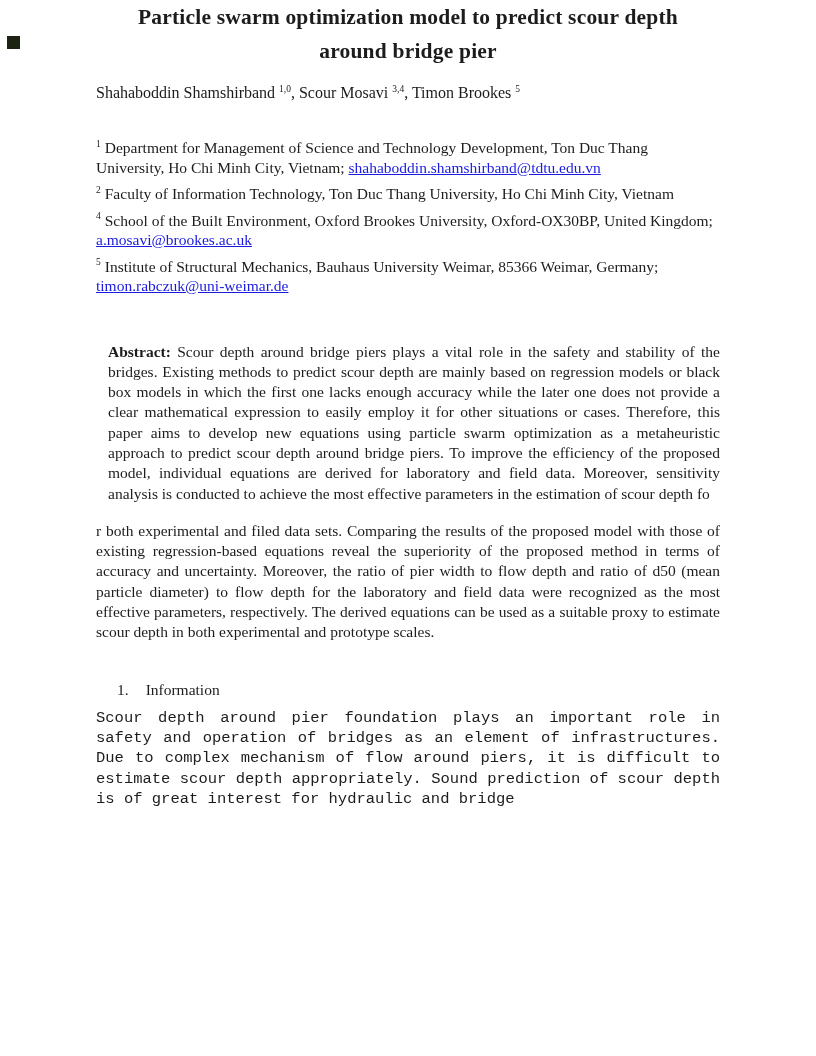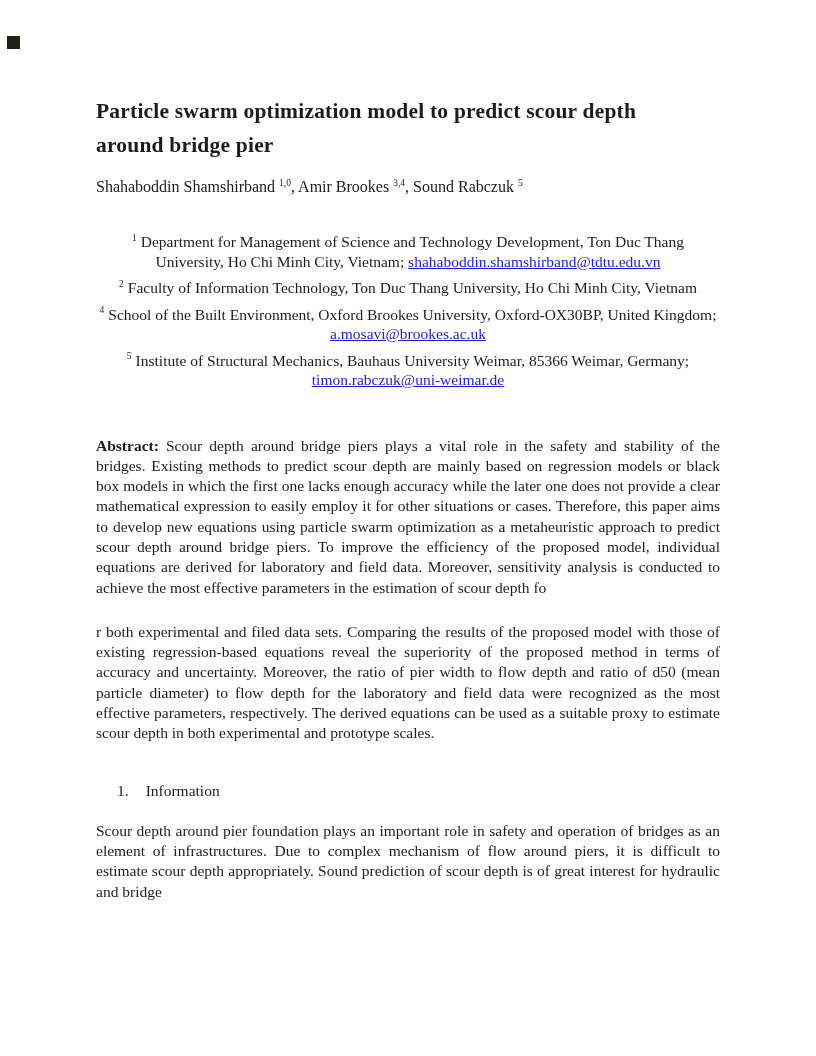--- a/index.html
+++ b/index.html
@@ -21,85 +21,84 @@
     height: 13px;
   }
   .content {
     position: absolute;
     left: 96px;
     top: 0;
     width: 624px;
   }
   .paper-title {
     margin: 0;
-    padding-top: 94px;
     font-size: 21.5px;
     font-weight: bold;
     line-height: 34px;
-    text-align: left;
+    text-align: center;
     letter-spacing: 0.2px;
   }
   .authors {
     margin: 14px 0 0 0;
     font-size: 16px;
     line-height: 22px;
   }
   sup {
     font-size: 9.5px;
     line-height: 0;
   }
   .authors sup { margin-left: 4px; }
   .author-sep { }
   .affiliations { margin-top: 34px; }
   .affiliation {
     margin: 0 0 7px 0;
     font-size: 15.5px;
     line-height: 19.5px;
-    text-align: center;
+    text-align: left;
   }
   .affiliation sup { margin-right: 4px; }
   a.email-link {
     color: #1b1be0;
     text-decoration: underline;
     cursor: pointer;
   }
   .para {
     font-size: 15.5px;
     line-height: 20.3px;
     text-align: justify;
     margin: 0;
   }
-  .abstract-paragraph { margin-top: 46px; }
+  .abstract-paragraph { margin-top: 46px; margin-left: 12px; }
   .abstract-label { font-weight: bold; }
-  .body-paragraph { margin-top: 24px; }
+  .body-paragraph { margin-top: 17px; }
   .keywords-paragraph { margin-top: 11px; }
   .section-heading {
     margin: 37px 0 0 0;
     font-size: 15.5px;
     line-height: 20px;
     padding-left: 21px;
     font-weight: normal;
   }
   .section-label { margin-left: 17px; }
-  .intro-paragraph { margin-top: 20px; }
+  .intro-paragraph { margin-top: 8px; font-family: Liberation Mono, monospace; }
 </style>
 </head>
 <body>
 
 <div class="page">
 
   <div class="corner-mark" style="background-color:#1c2313;"></div>
 
   <div class="content">
 
     <h1 class="paper-title"><span>Particle swarm optimization model to predict scour depth</span><br>
       <span>around bridge pier</span>
     </h1>
 
-    <p class="authors"><span>Shahaboddin Shamshirband</span><sup>1,0</sup><span class="author-sep">, </span><span>Amir Brookes</span><sup>3,4</sup><span class="author-sep">, </span><span>Sound Rabczuk</span><sup>5</sup>
+    <p class="authors"><span>Shahaboddin Shamshirband</span><sup>1,0</sup><span class="author-sep">, </span><span>Scour Mosavi</span><sup>3,4</sup><span class="author-sep">, </span><span>Timon Brookes</span><sup>5</sup>
     </p>
 
     <div class="affiliations">
 
       <p class="affiliation"><sup>1</sup><span>Department for Management of Science and Technology Development, Ton Duc Thang University, Ho Chi Minh City, Vietnam; </span><a class="email-link">shahaboddin.shamshirband@tdtu.edu.vn</a>
       </p>
 
       <p class="affiliation"><sup>2</sup><span>Faculty of Information Technology, Ton Duc Thang University, Ho Chi Minh City, Vietnam</span></p>
 
 

